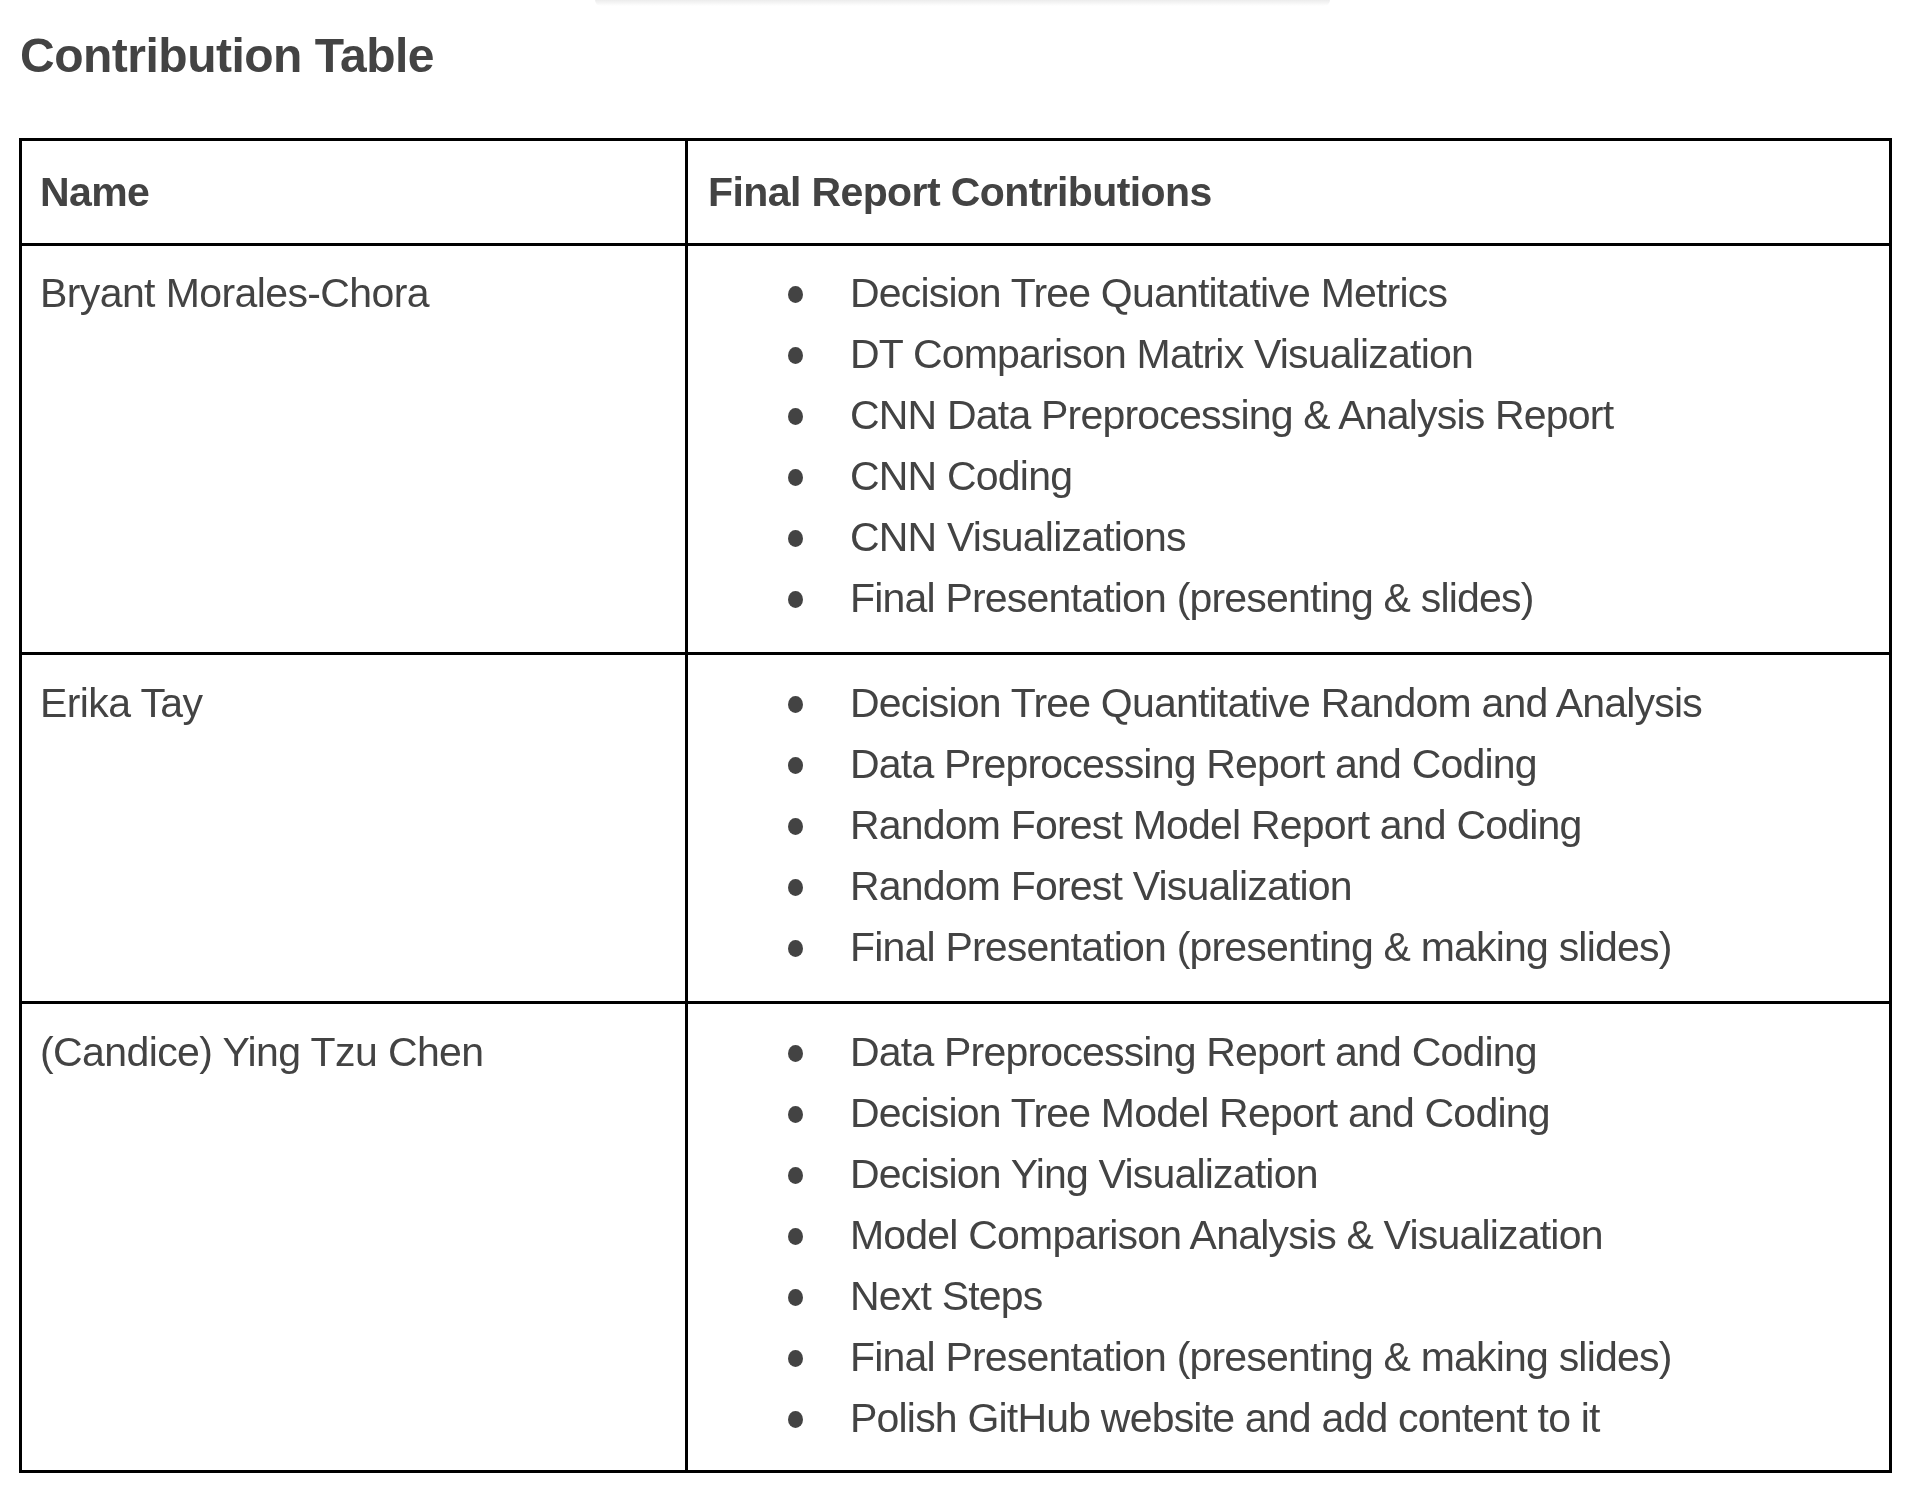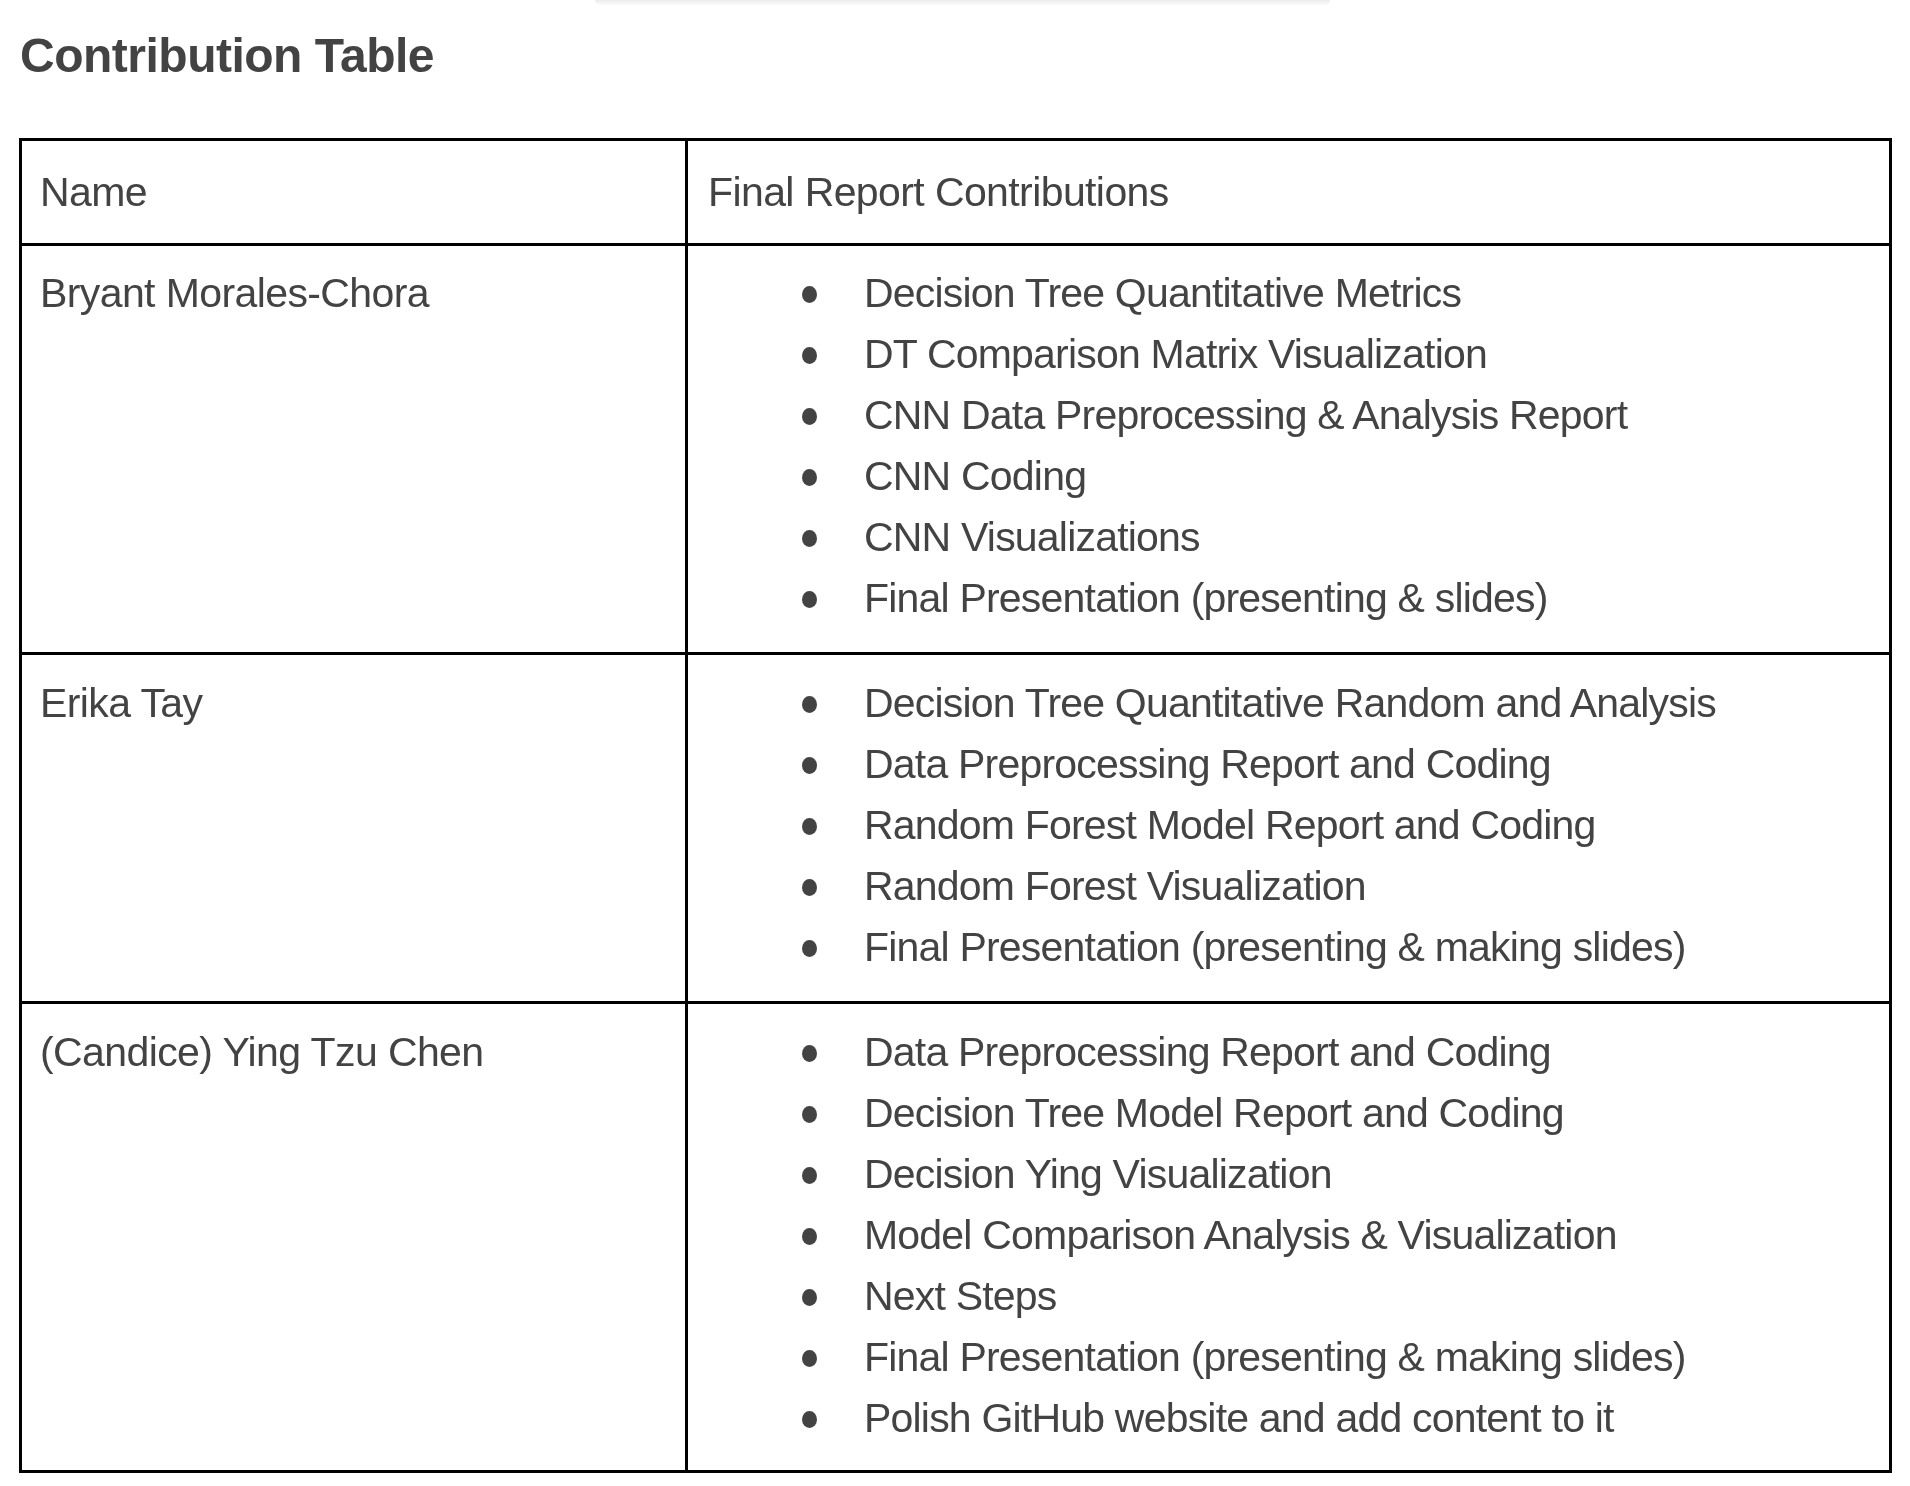--- a/index.html
+++ b/index.html
@@ -16,22 +16,22 @@
     position: absolute; left: 20px; top: 30px; margin: 0;
     font-size: 48px; font-weight: bold; line-height: 52px; letter-spacing: -0.5px;
   }
   .table {
     position: absolute; left: 19px; top: 138px; width: 1873px; height: 1335px;
     box-sizing: border-box; border: 3px solid #000;
   }
   .hline { position: absolute; left: 0; right: 0; height: 3px; background: #000; }
   .vline { position: absolute; top: 0; bottom: 0; width: 3px; background: #000; left: 663px; }
   .cell-name { position: absolute; left: 18px; font-size: 41px; line-height: 61px; letter-spacing: -0.6px; white-space: nowrap; }
-  .cell-head { font-weight: normal; }
-  .list { position: absolute; left: 700px; margin: 0; padding: 0; list-style: none; }
+  .cell-head { font-weight: bold; }
+  .list { position: absolute; left: 686px; margin: 0; padding: 0; list-style: none; }
   .list li { position: relative; font-size: 41px; line-height: 61px; letter-spacing: -0.8px; white-space: nowrap; padding-left: 142px; }
   .list li .bullet {
     position: absolute; left: 80px; top: 23px; width: 15px; height: 17px; border-radius: 50%; background: #434343;
   }
 </style>
 </head>
 <body>
 
 <div class="top-shadow"></div>
 

